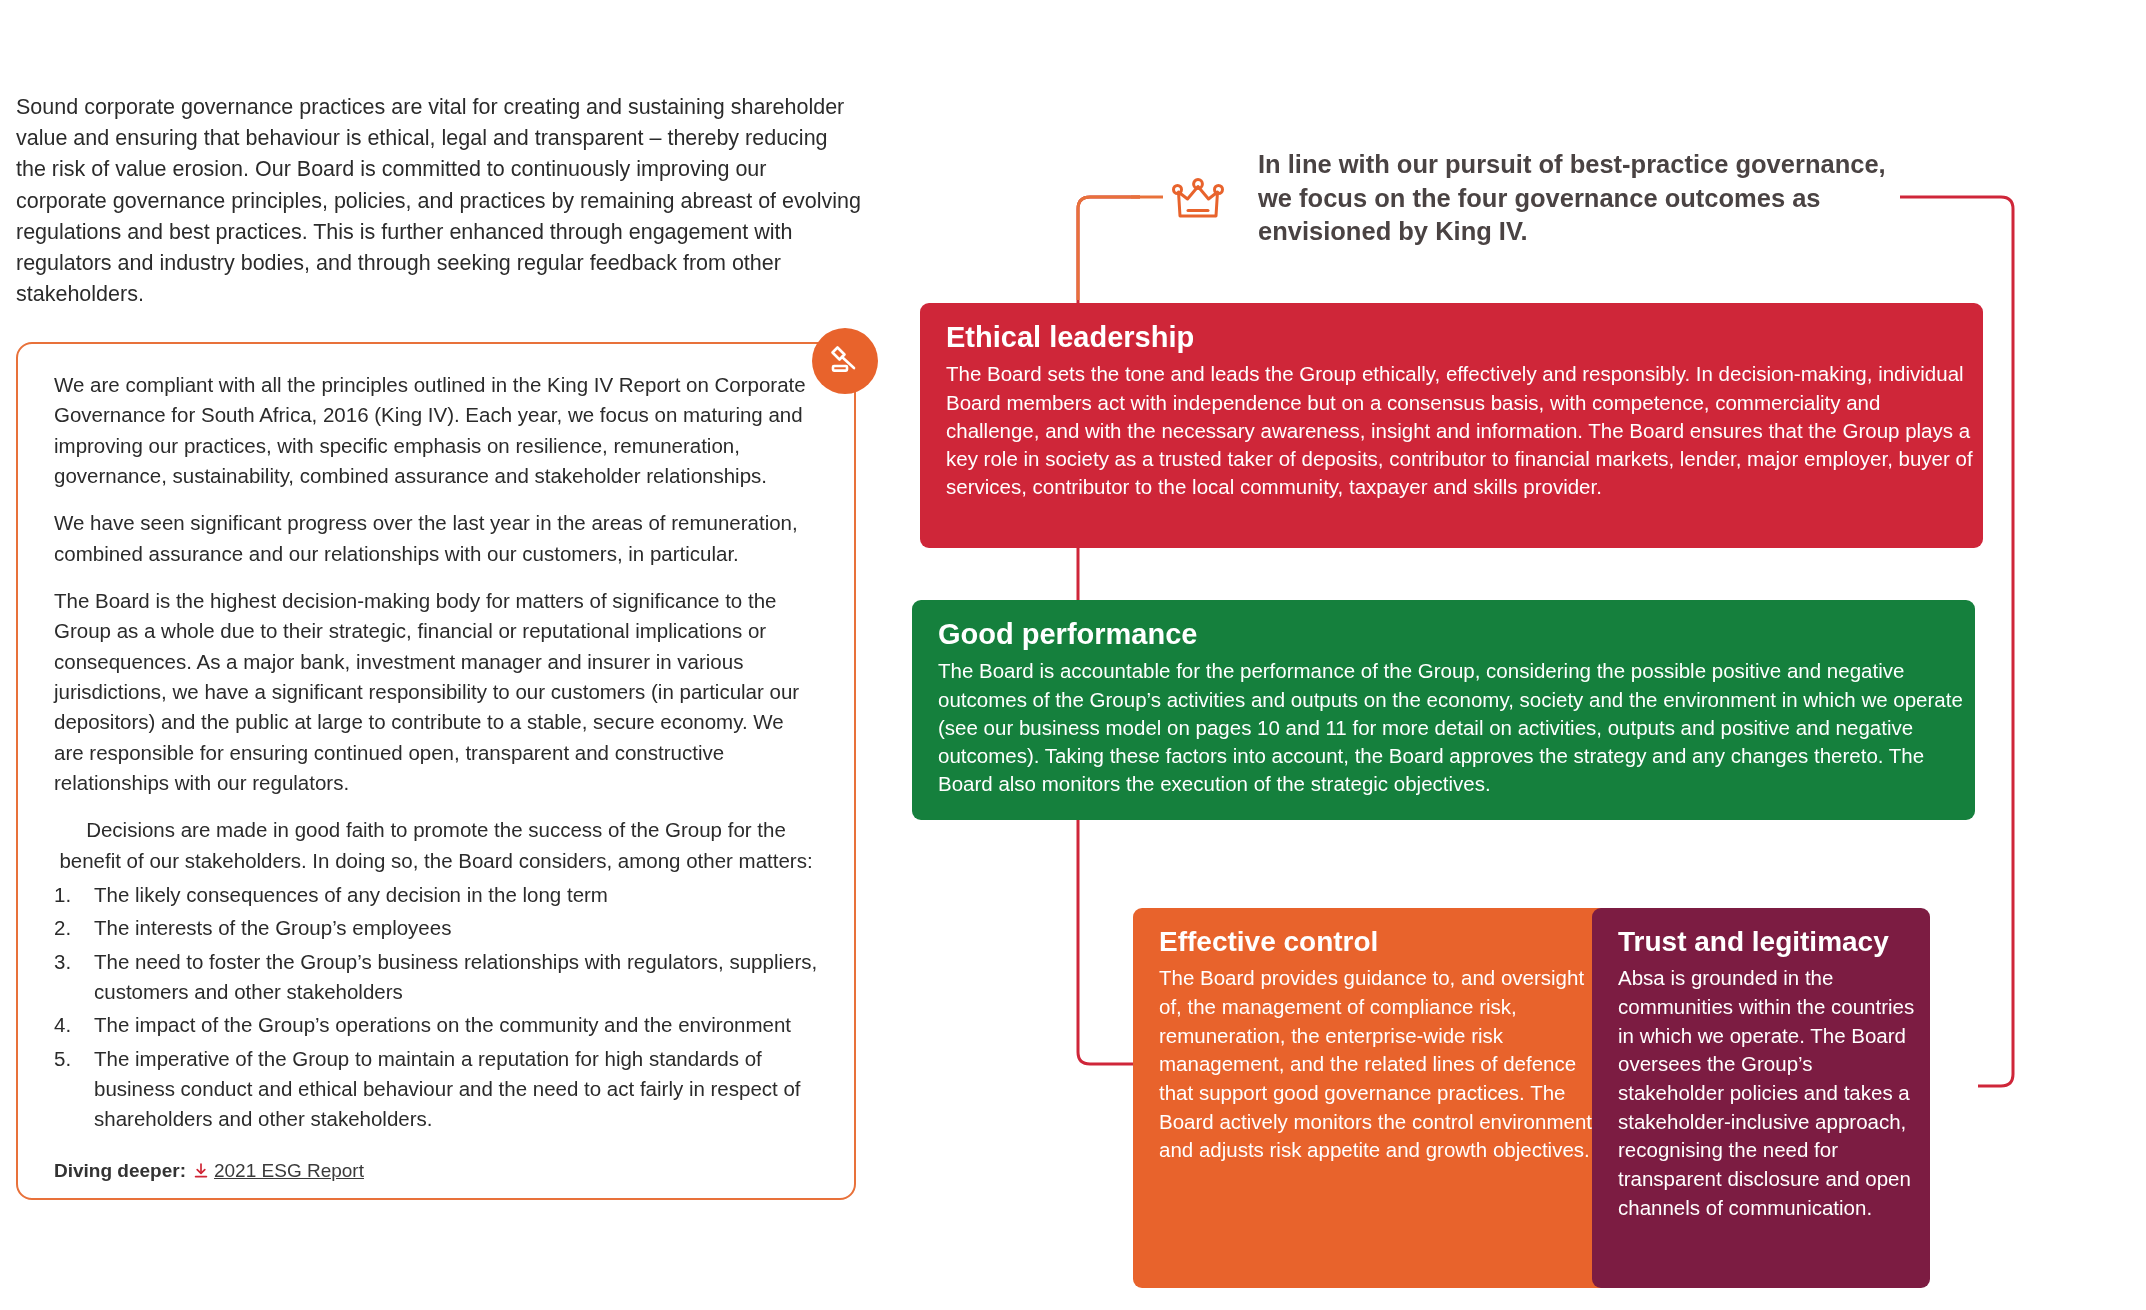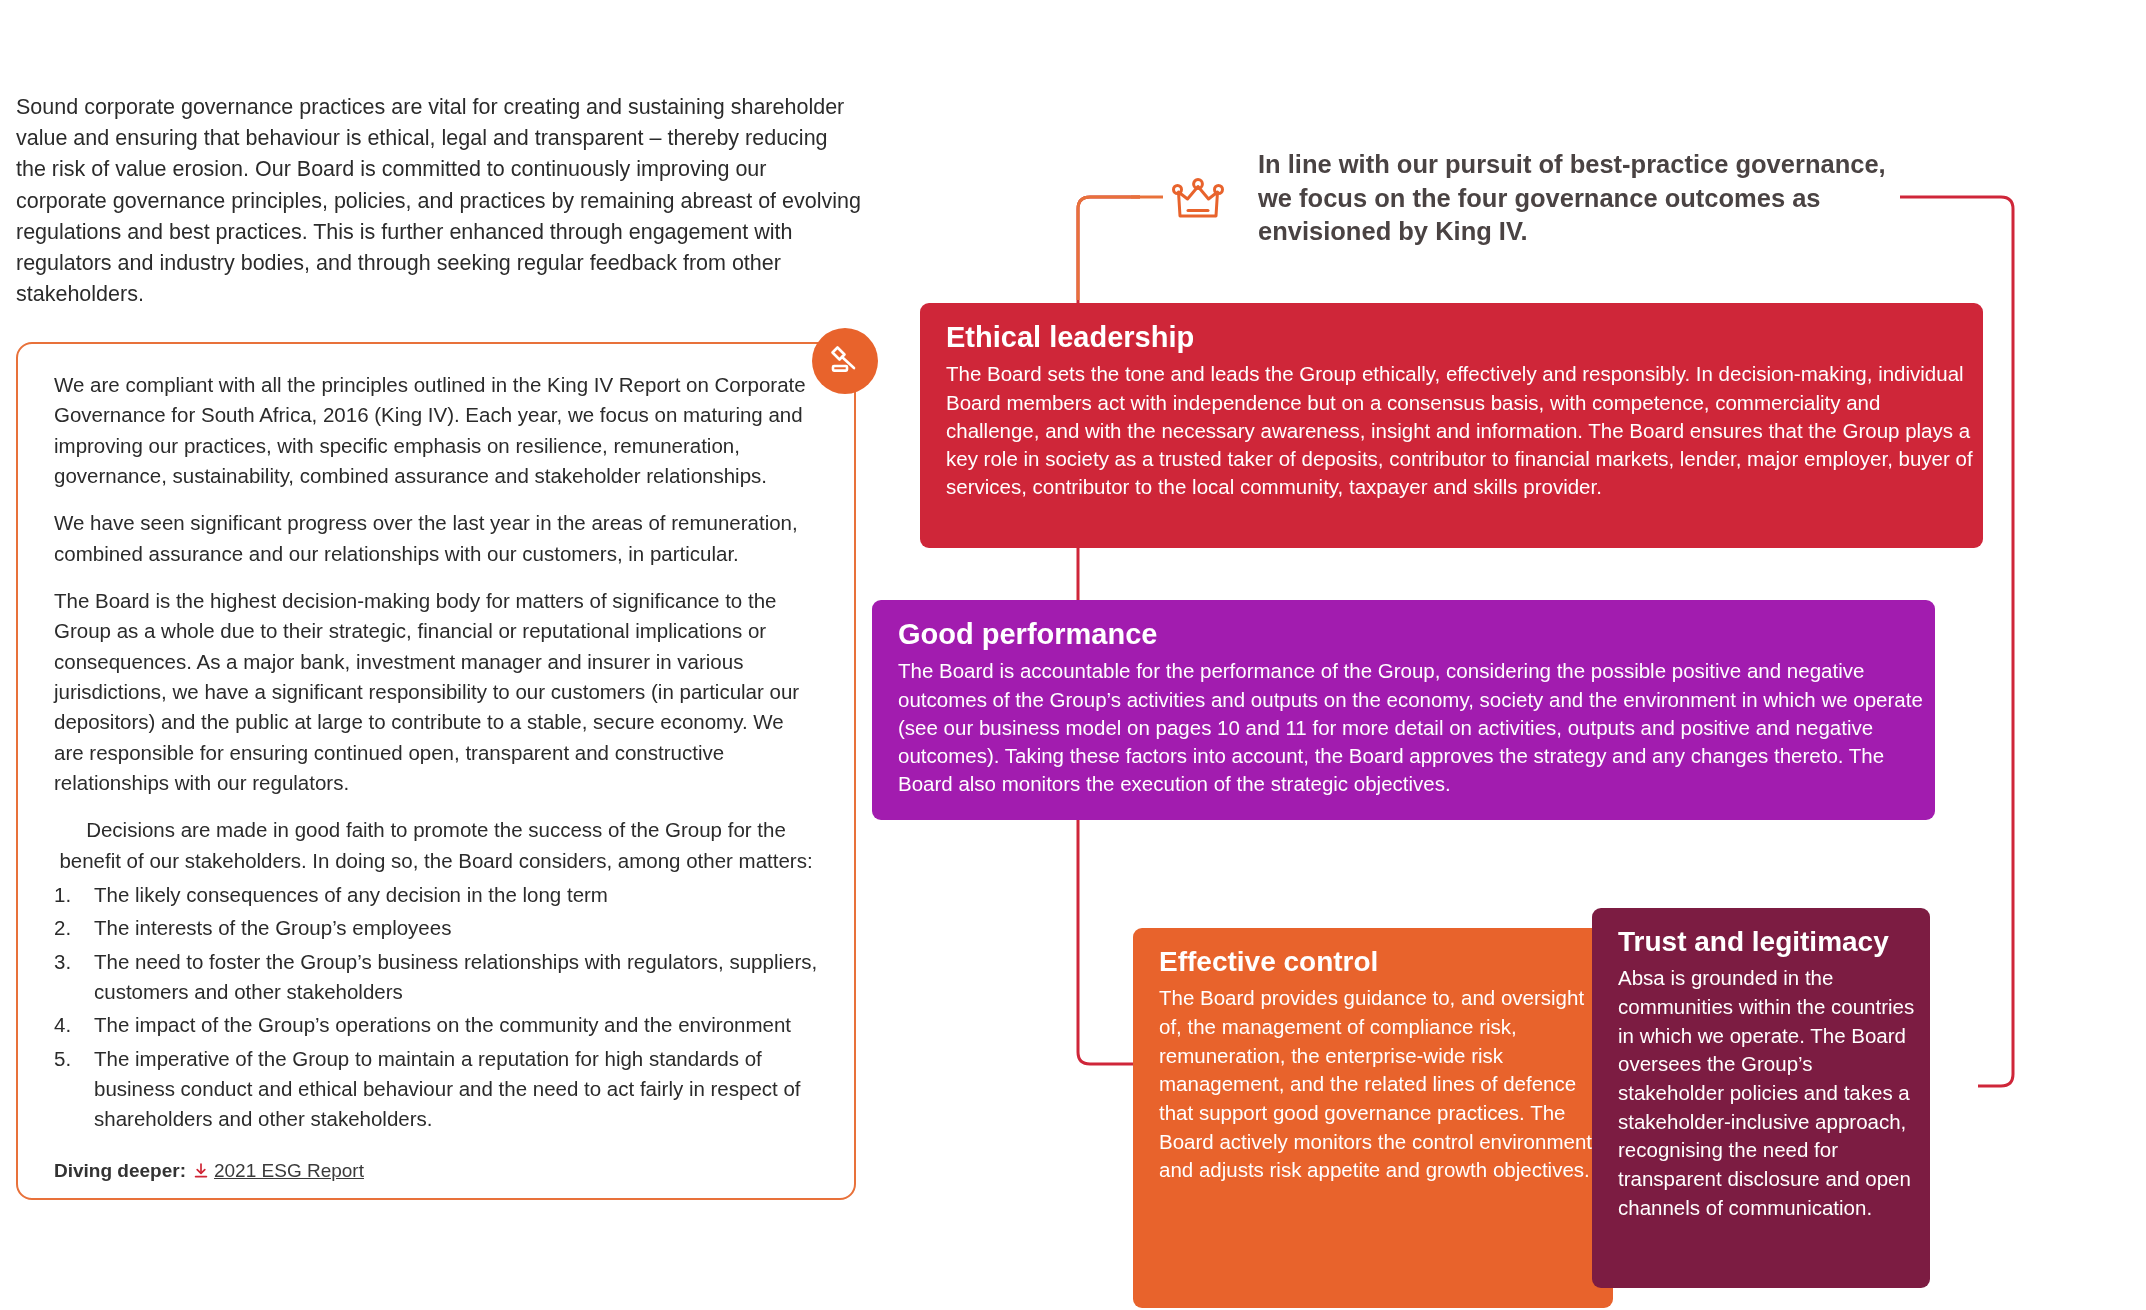--- a/index.html
+++ b/index.html
@@ -165,30 +165,29 @@
     line-height: 1.38;
   }
 
   #card-ethical-leadership {
     left: 920px; top: 303px;
     width: 1063px; height: 245px;
     background: #cf2639;
   }
 
   #card-good-performance {
-    left: 872px; top: 600px;
+    left: 912px; top: 600px;
     width: 1063px; height: 220px;
-    background: #a21caf;
+    background: #15803d;
   }
 
   #card-effective-control {
     left: 1133px; top: 908px;
     width: 480px; height: 380px;
     background: #e8632c;
-    margin-top: 20px;
   }
   #card-effective-control .card-title { font-size: 28px; }
   #card-effective-control .card-body { font-size: 20.5px; line-height: 1.40; }
 
   #card-trust-legitimacy {
     left: 1592px; top: 908px;
     width: 338px; height: 380px;
     background: #7c1c42;
   }
   #card-trust-legitimacy .card-title { font-size: 28px; }

